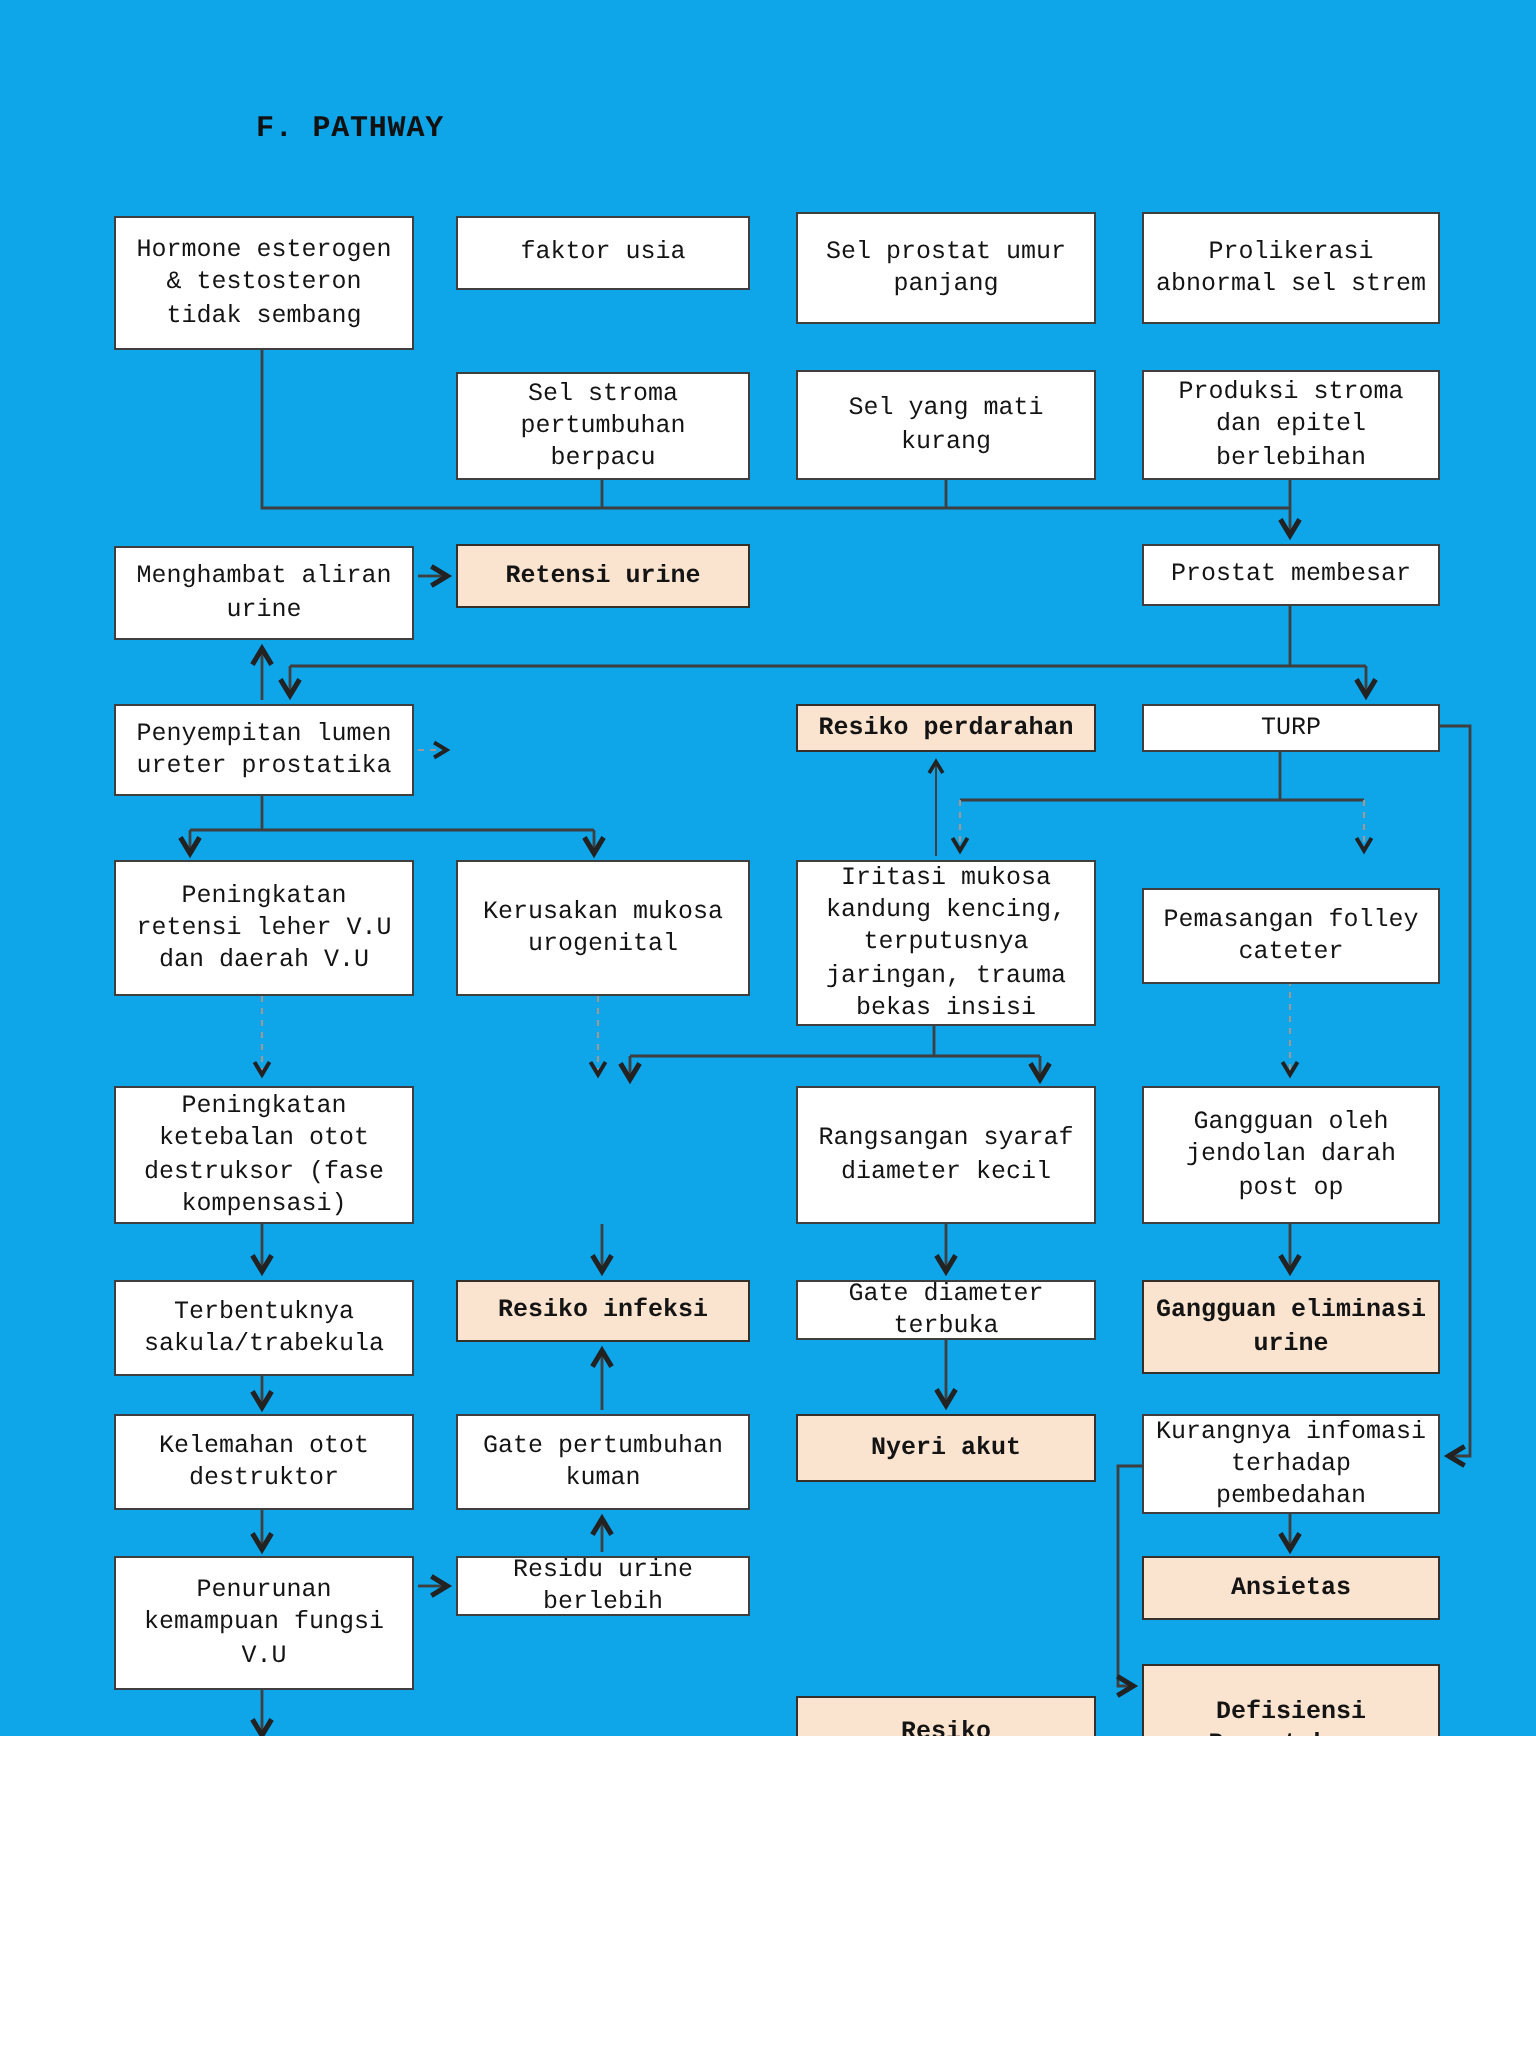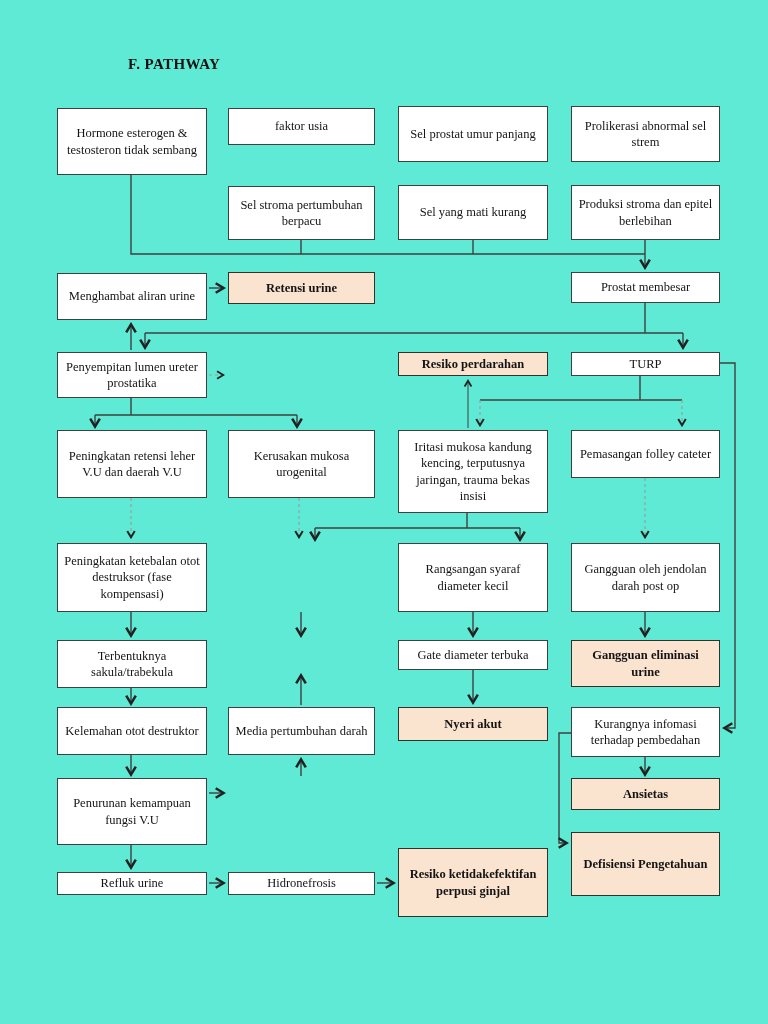--- a/index.html
+++ b/index.html
@@ -1,17 +1,17 @@
 <!DOCTYPE html>
 <html><head>
 <meta charset="utf-8">
 <style>
   html,body{margin:0;padding:0;background:#ffffff;}
-  .page{position:relative;width:768px;height:1024px;background:#5eead4;overflow:hidden;
-        font-family:Liberation Serif, serif;}
+  .page{position:relative;width:768px;height:868px;background:#0ea5e9;overflow:hidden;
+        font-family:Liberation Mono, monospace;}
   .title{position:absolute;left:128px;top:56px;font-weight:bold;font-size:15px;
          letter-spacing:.4px;color:#111;}
   svg.wires{position:absolute;left:0;top:0;width:768px;height:1024px;}
   .node{position:absolute;box-sizing:border-box;background:#ffffff;
         border:1.5px solid #3f3f3f;display:flex;align-items:center;justify-content:center;
         text-align:center;font-size:12.5px;line-height:1.3;color:#141414;padding:2px 5px;}
   .node.hl{background:#fae3cf;border-color:#35302a;font-weight:bold;}
 </style>
 </head>
 <body>
@@ -102,36 +102,38 @@
   <div class="node hl" style="left:228px;top:272px;width:147px;height:32px">Retensi urine</div>
   <div class="node" style="left:571px;top:272px;width:149px;height:31px">Prostat membesar</div>
 
   <div class="node" style="left:57px;top:352px;width:150px;height:46px">Penyempitan lumen ureter prostatika</div>
   <div class="node hl" style="left:398px;top:352px;width:150px;height:24px">Resiko perdarahan</div>
   <div class="node" style="left:571px;top:352px;width:149px;height:24px">TURP</div>
 
   <div class="node" style="left:57px;top:430px;width:150px;height:68px">Peningkatan retensi leher V.U dan daerah V.U</div>
   <div class="node" style="left:228px;top:430px;width:147px;height:68px">Kerusakan mukosa urogenital</div>
   <div class="node" style="left:398px;top:430px;width:150px;height:83px">Iritasi mukosa kandung kencing, terputusnya jaringan, trauma bekas insisi</div>
-  <div class="node" style="left:571px;top:430px;width:149px;height:48px">Pemasangan folley cateter</div>
+  <div class="node" style="left:571px;top:444px;width:149px;height:48px">Pemasangan folley cateter</div>
 
   <div class="node" style="left:57px;top:543px;width:150px;height:69px">Peningkatan ketebalan otot destruksor (fase kompensasi)</div>
   <div class="node" style="left:398px;top:543px;width:150px;height:69px">Rangsangan syaraf diameter kecil</div>
   <div class="node" style="left:571px;top:543px;width:149px;height:69px">Gangguan oleh jendolan darah post op</div>
 
   <div class="node" style="left:57px;top:640px;width:150px;height:48px">Terbentuknya sakula/trabekula</div>
+  <div class="node hl" style="left:228px;top:640px;width:147px;height:31px">Resiko infeksi</div>
   <div class="node" style="left:398px;top:640px;width:150px;height:30px">Gate diameter terbuka</div>
   <div class="node hl" style="left:571px;top:640px;width:149px;height:47px">Gangguan eliminasi urine</div>
 
   <div class="node" style="left:57px;top:707px;width:150px;height:48px">Kelemahan otot destruktor</div>
-  <div class="node" style="left:228px;top:707px;width:147px;height:48px">Media pertumbuhan darah</div>
+  <div class="node" style="left:228px;top:707px;width:147px;height:48px">Gate pertumbuhan kuman</div>
   <div class="node hl" style="left:398px;top:707px;width:150px;height:34px">Nyeri akut</div>
   <div class="node" style="left:571px;top:707px;width:149px;height:50px">Kurangnya infomasi terhadap pembedahan</div>
 
   <div class="node" style="left:57px;top:778px;width:150px;height:67px">Penurunan kemampuan fungsi V.U</div>
+  <div class="node" style="left:228px;top:778px;width:147px;height:30px">Residu urine berlebih</div>
   <div class="node hl" style="left:571px;top:778px;width:149px;height:32px">Ansietas</div>
   <div class="node hl" style="left:571px;top:832px;width:149px;height:64px">Defisiensi Pengetahuan</div>
 
   <div class="node" style="left:57px;top:872px;width:150px;height:23px">Refluk urine</div>
   <div class="node" style="left:228px;top:872px;width:147px;height:23px">Hidronefrosis</div>
   <div class="node hl" style="left:398px;top:848px;width:150px;height:69px">Resiko ketidakefektifan perpusi ginjal</div>
 
 </div>
 
 </body></html>

